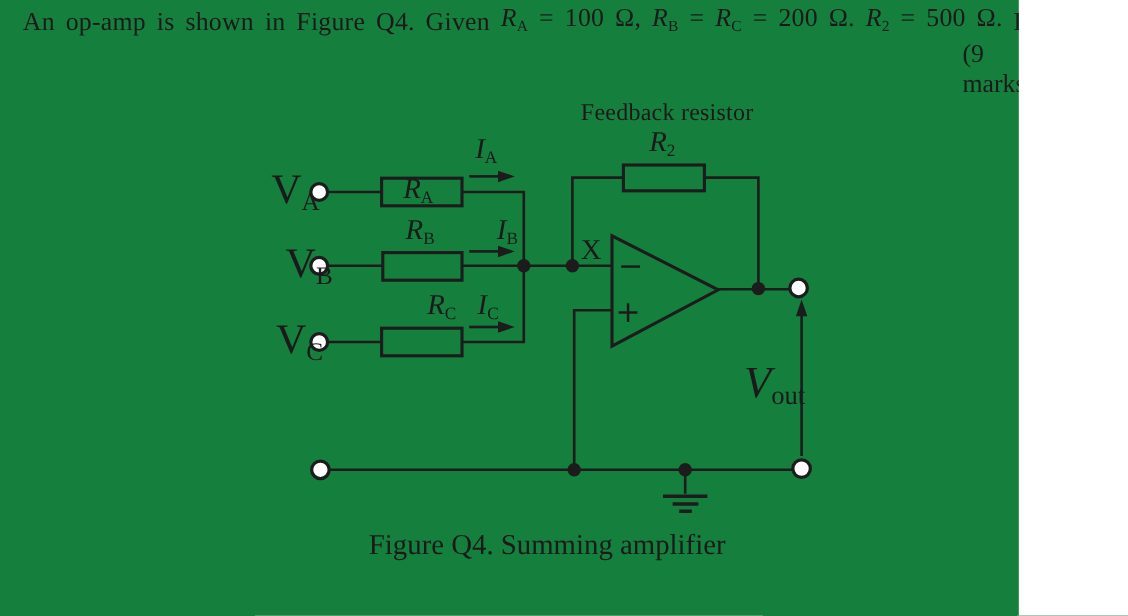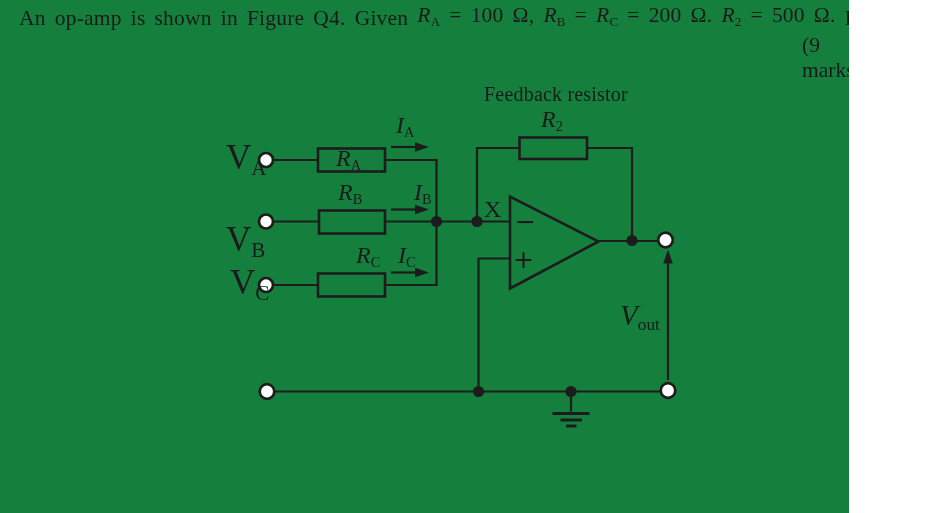--- a/index.html
+++ b/index.html
@@ -18,21 +18,21 @@
   sub { font-size:0.6em; line-height:0; position:relative; vertical-align:baseline; top:0.28em; }
   .marks { position:absolute; left:802px; top:33px; font-size:21.5px; }
   
   .clabel { position:absolute; line-height:1; }
   .lbl-v { font-size:35px; }
   .lbl-ri { font-size:24px; font-style:normal; }
   .lbl-ri i, .lbl-v i { font-style:italic; }
   .lbl-feedback { font-size:20px; letter-spacing:0.2px; }
   .lbl-x { font-size:24px; }
   .lbl-sign { font-size:25px; font-family:"DejaVu Sans", sans-serif; font-weight:400; }
-  .lbl-vout { font-size:29px; font-style:normal; }
+  .lbl-vout { font-size:37px; font-style:normal; }
   .caption { position:absolute; top:442px; left:0; width:912px; text-align:center; font-size:24px; }
   svg.circuit { position:absolute; left:0; top:0; }
   .w { stroke:#1c1c1c; stroke-width:2.2; fill:none; }
   .box { stroke:#1c1c1c; stroke-width:2.6; fill:none; }
   .tri { stroke:#1c1c1c; stroke-width:2.6; fill:none; stroke-linejoin:miter; }
   .dot { fill:#1c1c1c; stroke:none; }
   .term { fill:#ffffff; stroke:#1c1c1c; stroke-width:2.7; }
   .head { fill:#1c1c1c; stroke:none; }
   .gnd { stroke:#1c1c1c; stroke-width:3; fill:none; }
 </style>
@@ -120,22 +120,23 @@
 
   <div class="clabel lbl-ri" style="left:336px; top:113px;margin-top:33px;"><i>R</i><sub>A</sub></div>
   <div class="clabel lbl-ri" style="left:338px; top:180px;"><i>R</i><sub>B</sub></div>
   <div class="clabel lbl-ri" style="left:356px; top:243px;"><i>R</i><sub>C</sub></div>
 
   <div class="clabel lbl-ri" style="left:396px; top:113px;"><i>I</i><sub>A</sub></div>
   <div class="clabel lbl-ri" style="left:398px; top:180px;margin-left:16px;"><i>I</i><sub>B</sub></div>
   <div class="clabel lbl-ri" style="left:398px; top:243px;"><i>I</i><sub>C</sub></div>
 
   <div class="clabel lbl-v" style="left:226px; top:140px;">V<sub>A</sub></div>
-  <div class="clabel lbl-v" style="left:226px; top:202px;margin-top:20px;">V<sub>B</sub></div>
+  <div class="clabel lbl-v" style="left:238px; top:202px;">V<sub>B</sub></div>
   <div class="clabel lbl-v" style="left:230px; top:265px;">V<sub>C</sub></div>
 
   <div class="clabel lbl-x" style="left:484px; top:197px;">X</div>
   <div class="clabel lbl-sign" style="left:515px; top:209px;">−</div>
   <div class="clabel lbl-sign" style="left:513px; top:247px;">+</div>
 
   <div class="clabel lbl-vout" style="left:620px; top:301px;"><i>V</i><sub>out</sub></div>
 
+  <div class="caption">Figure Q4. Summing amplifier</div>
 </div>
 
 </body></html>

